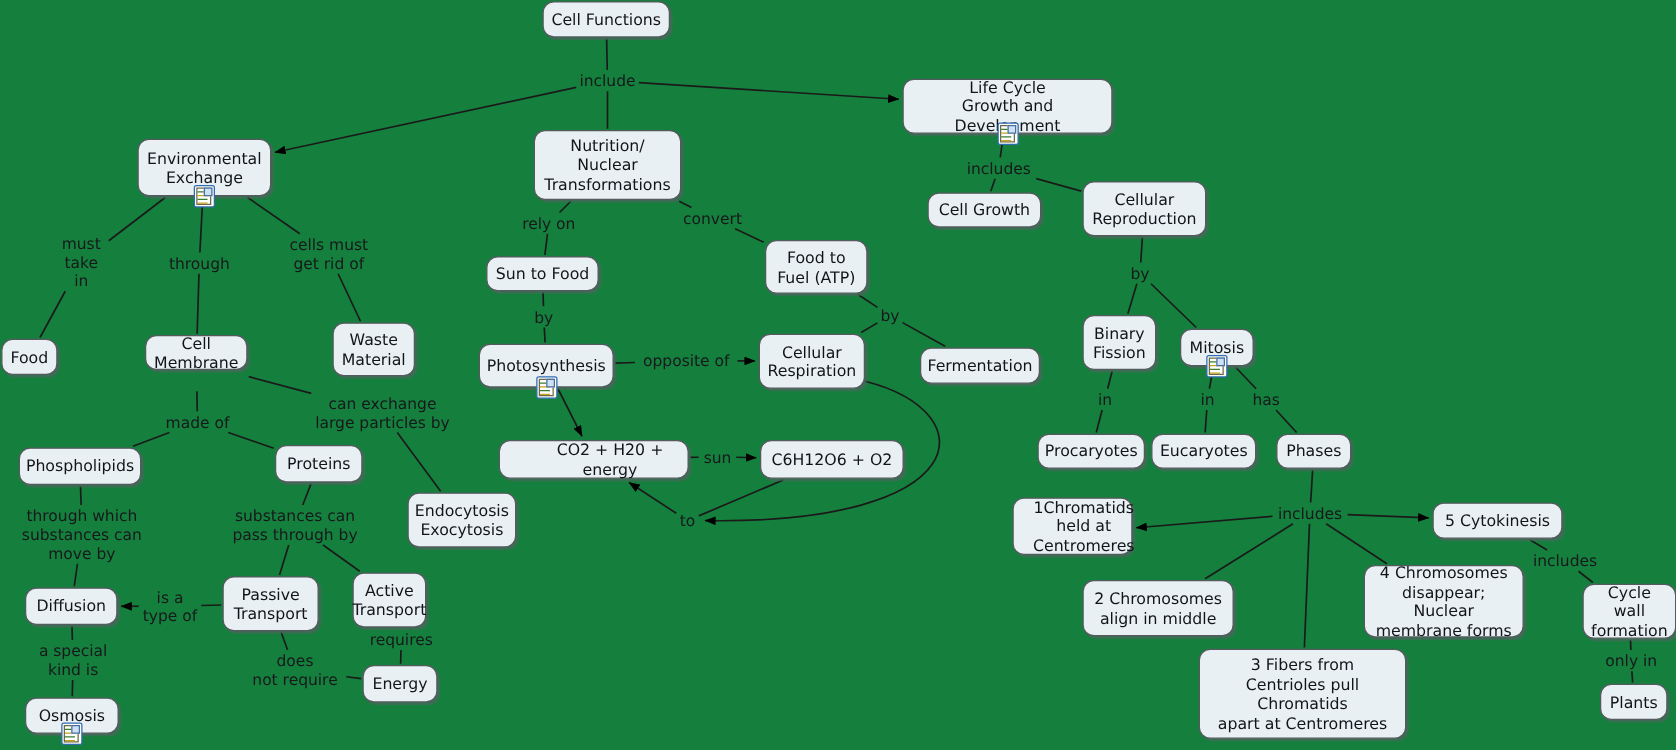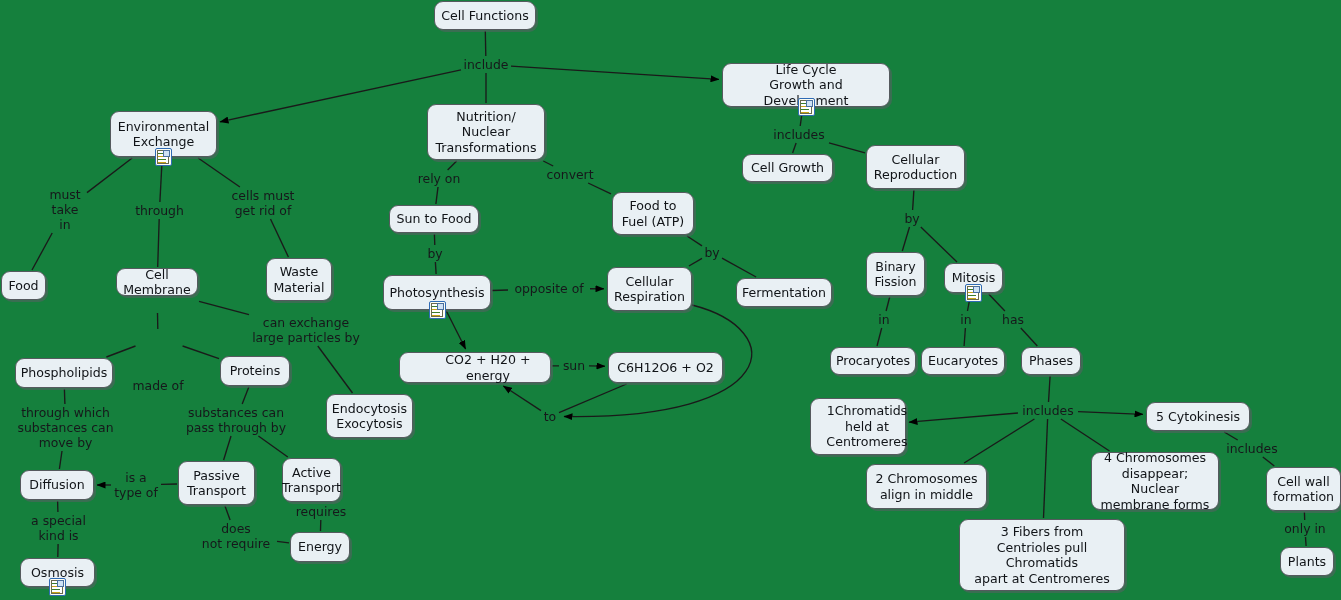--- a/index.html
+++ b/index.html
@@ -241,44 +241,44 @@
       <div class="pg"></div>
       <div class="ln l1"></div>
       <div class="ln l2"></div>
       <div class="ln l3"></div>
       <div class="ln l4"></div>
       <div class="thumb"></div>
     </div>
     <div class="node" style="left: 830px; top: 347px; width: 86px; height: 28px;">Procaryotes</div>
     <div class="node" style="left: 921px; top: 347px; width: 84px; height: 28px;">Eucaryotes</div>
     <div class="node" style="left: 1021px; top: 347px; width: 60px; height: 28px;">Phases</div>
-    <div class="node" style="left: 810px; top: 398px; width: 96px; height: 57px; padding-left: 24px;">1Chromatids
+    <div class="node" style="left: 810px; top: 398px; width: 96px; height: 46px; padding-left: 24px;">1Chromatids
 held at
 Centromeres</div>
     <div class="node" style="left: 866px; top: 464px; width: 121px; height: 45px;">2 Chromosomes
 align in middle</div>
     <div class="node" style="left: 959px; top: 519px; width: 166px; height: 72px;">3 Fibers from
 Centrioles pull
 Chromatids
 apart at Centromeres</div>
     <div class="node" style="left: 1091px; top: 452px; width: 128px; height: 58px;">4 Chromosomes
 disappear; Nuclear
 membrane forms</div>
     <div class="node" style="left: 1146px; top: 402px; width: 104px; height: 29px;">5 Cytokinesis</div>
-    <div class="node" style="left: 1266px; top: 467px; width: 75px; height: 44px;">Cell wall
+    <div class="node" style="left: 1266px; top: 467px; width: 75px; height: 44px;">Cycle wall
 formation</div>
     <div class="node" style="left: 1280px; top: 547px; width: 54px; height: 29px;">Plants</div>
     <div class="linklabel" style="left: 462px; top: 57px; width: 48px;">include</div>
     <div class="linklabel" style="left: 44px; top: 187px; width: 42px;">must
 take
 in</div>
     <div class="linklabel" style="left: 131px; top: 203px; width: 57px;">through</div>
     <div class="linklabel" style="left: 228px; top: 188px; width: 70px;">cells must
 get rid of</div>
-    <div class="linklabel" style="left: 129px; top: 330px; width: 58px; margin-top: 48px;">made of</div>
+    <div class="linklabel" style="left: 129px; top: 330px; width: 58px;">made of</div>
     <div class="linklabel" style="left: 250px; top: 315px; width: 112px;">can exchange
 large particles by</div>
     <div class="linklabel" style="left: 13px; top: 405px; width: 105px;">through which
 substances can
 move by</div>
     <div class="linklabel" style="left: 181px; top: 405px; width: 110px;">substances can
 pass through by</div>
     <div class="linklabel" style="left: 112px; top: 470px; width: 48px;">is a
 type of</div>
     <div class="linklabel" style="left: 196px; top: 521px; width: 80px;">does

